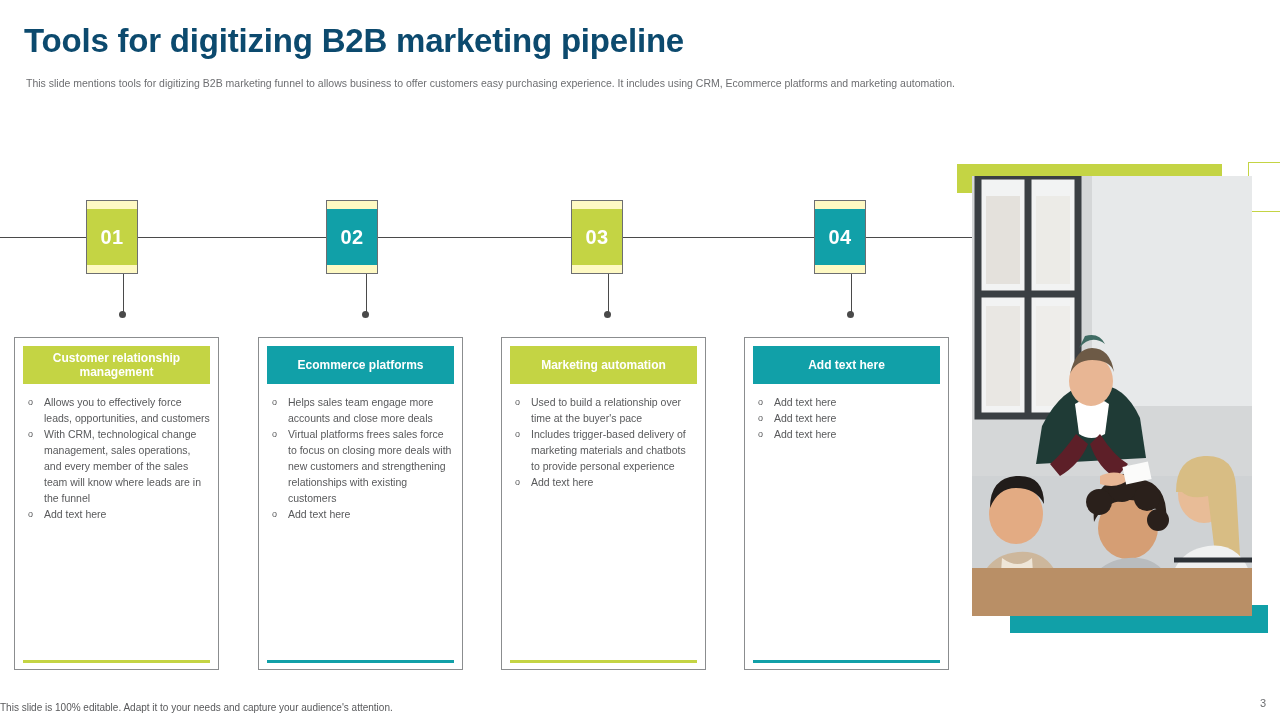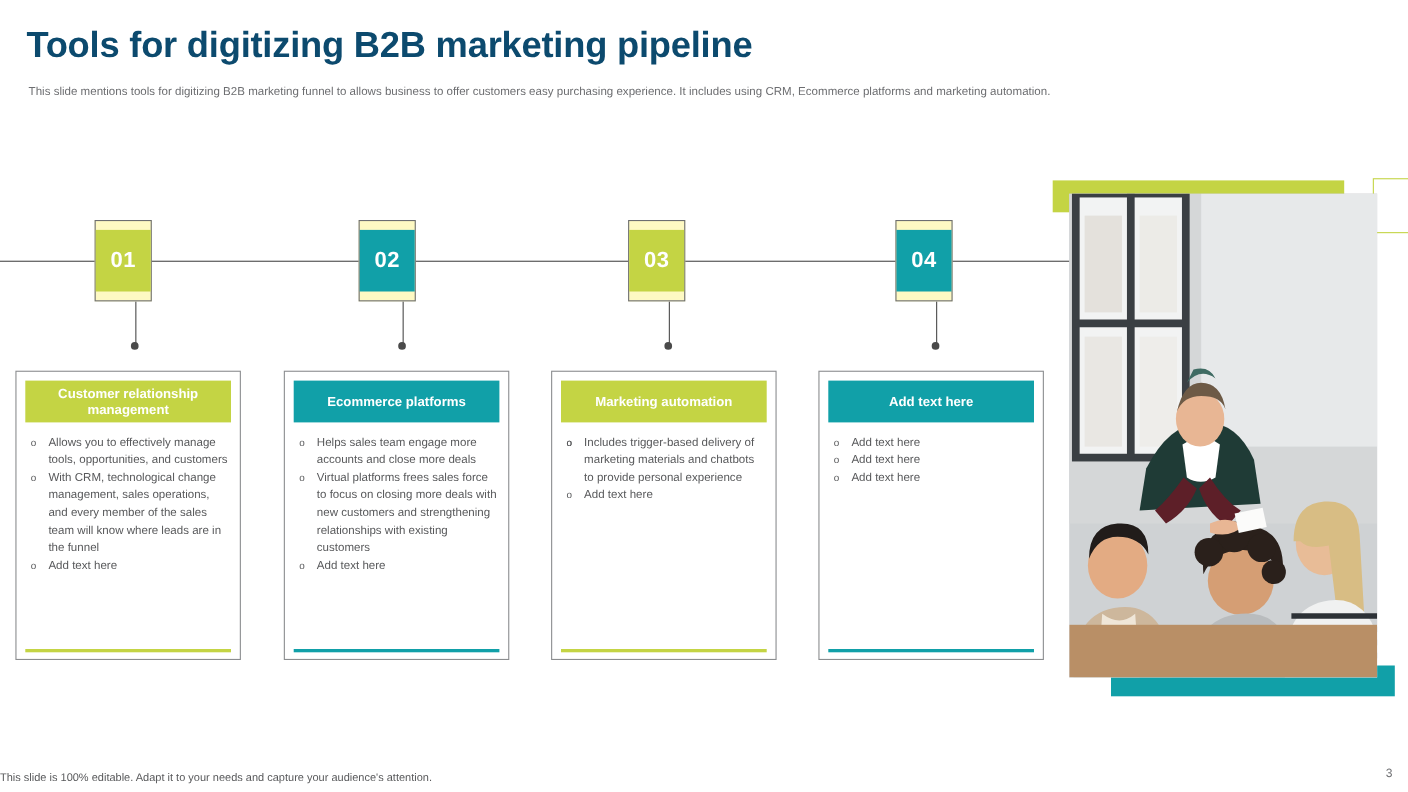--- a/index.html
+++ b/index.html
@@ -88,21 +88,21 @@
     border-radius: 50%;
     background: #4a4a4a;
     z-index: 2;
   }
 
   
   .card {
     position: absolute;
     top: 337px;
     width: 205px;
-    height: 263px;
+    height: 333px;
     background: #ffffff;
     border: 1px solid #8b8d8f;
     box-sizing: border-box;
     z-index: 3;
   }
   .card-header {
     margin: 8px 8px 0 8px;
     height: 38px;
     display: flex;
     align-items: center;
@@ -245,21 +245,21 @@
   </div>
 </div>
 <div class="stem" style="left:851px;"></div>
 <div class="stem-dot" style="left:847px;"></div>
 
 <div class="card" style="left:14px;">
   <div class="card-header" style="background:#c4d444;">
     <span>Customer relationship management</span>
   </div>
   <ul class="card-list">
-    <li><span class="bullet">o</span><span>Allows you to effectively manage tools, opportunities, and customers</span></li>
+    <li><span class="bullet">o</span><span>Allows you to effectively force leads, opportunities, and customers</span></li>
     <li><span class="bullet">o</span><span>With CRM, technological change management, sales operations, and every member of the sales team will know where leads are in the funnel</span></li>
     <li><span class="bullet">o</span><span>Add text here</span></li>
   </ul>
   <div class="card-accent" style="background:#c4d444;"></div>
 </div>
 
 <div class="card" style="left:258px;">
   <div class="card-header" style="background:#11a0a8;">
     <span>Ecommerce platforms</span>
   </div>
@@ -269,21 +269,21 @@
     <li><span class="bullet">o</span><span>Add text here</span></li>
   </ul>
   <div class="card-accent" style="background:#11a0a8;"></div>
 </div>
 
 <div class="card" style="left:501px;">
   <div class="card-header" style="background:#c4d444;">
     <span>Marketing automation</span>
   </div>
   <ul class="card-list">
-    <li><span class="bullet">o</span></li>
+    <li><span class="bullet">o</span><span>Used to build a relationship over time at the buyer's pace</span></li>
     <li><span class="bullet">o</span><span>Includes trigger-based delivery of marketing materials and chatbots to provide personal experience</span></li>
     <li><span class="bullet">o</span><span>Add text here</span></li>
   </ul>
   <div class="card-accent" style="background:#c4d444;"></div>
 </div>
 
 <div class="card" style="left:744px;">
   <div class="card-header" style="background:#11a0a8;">
     <span>Add text here</span>
   </div>

